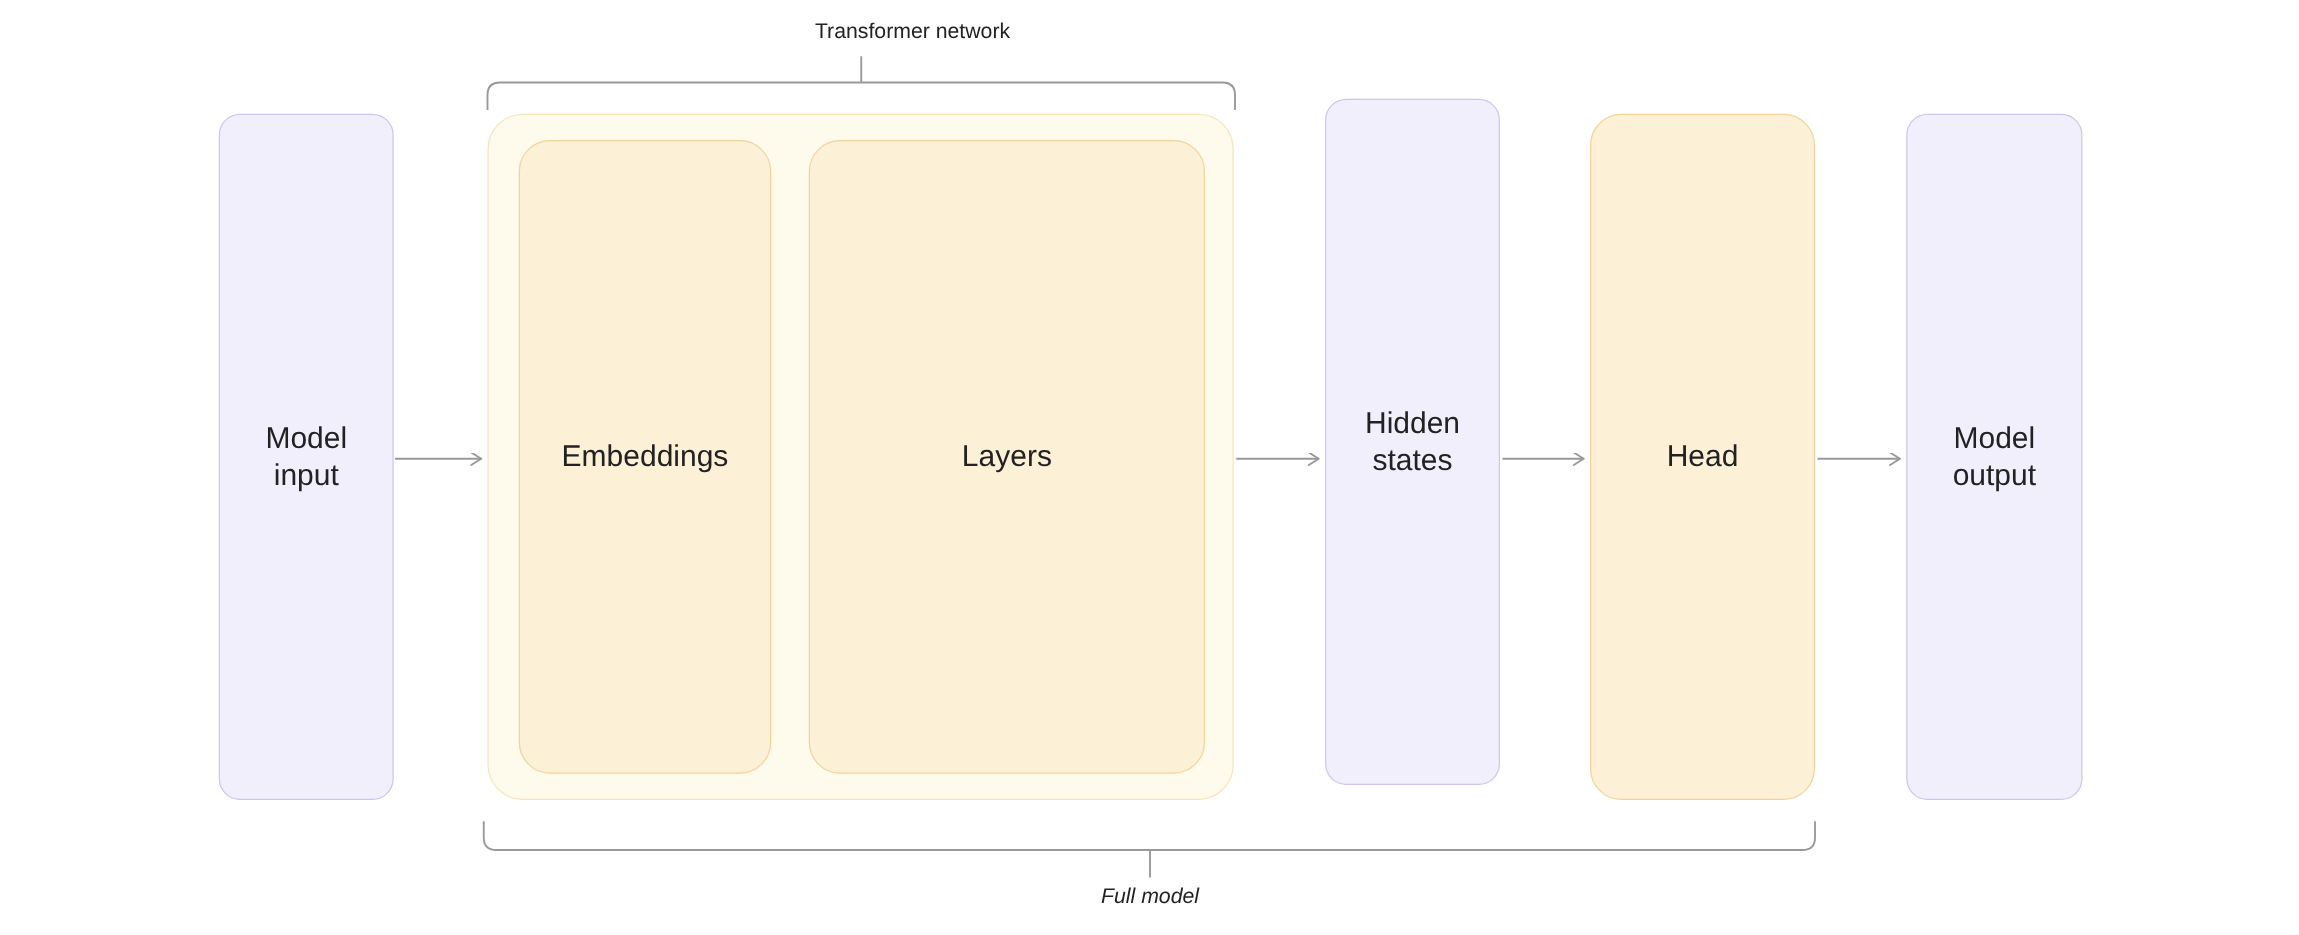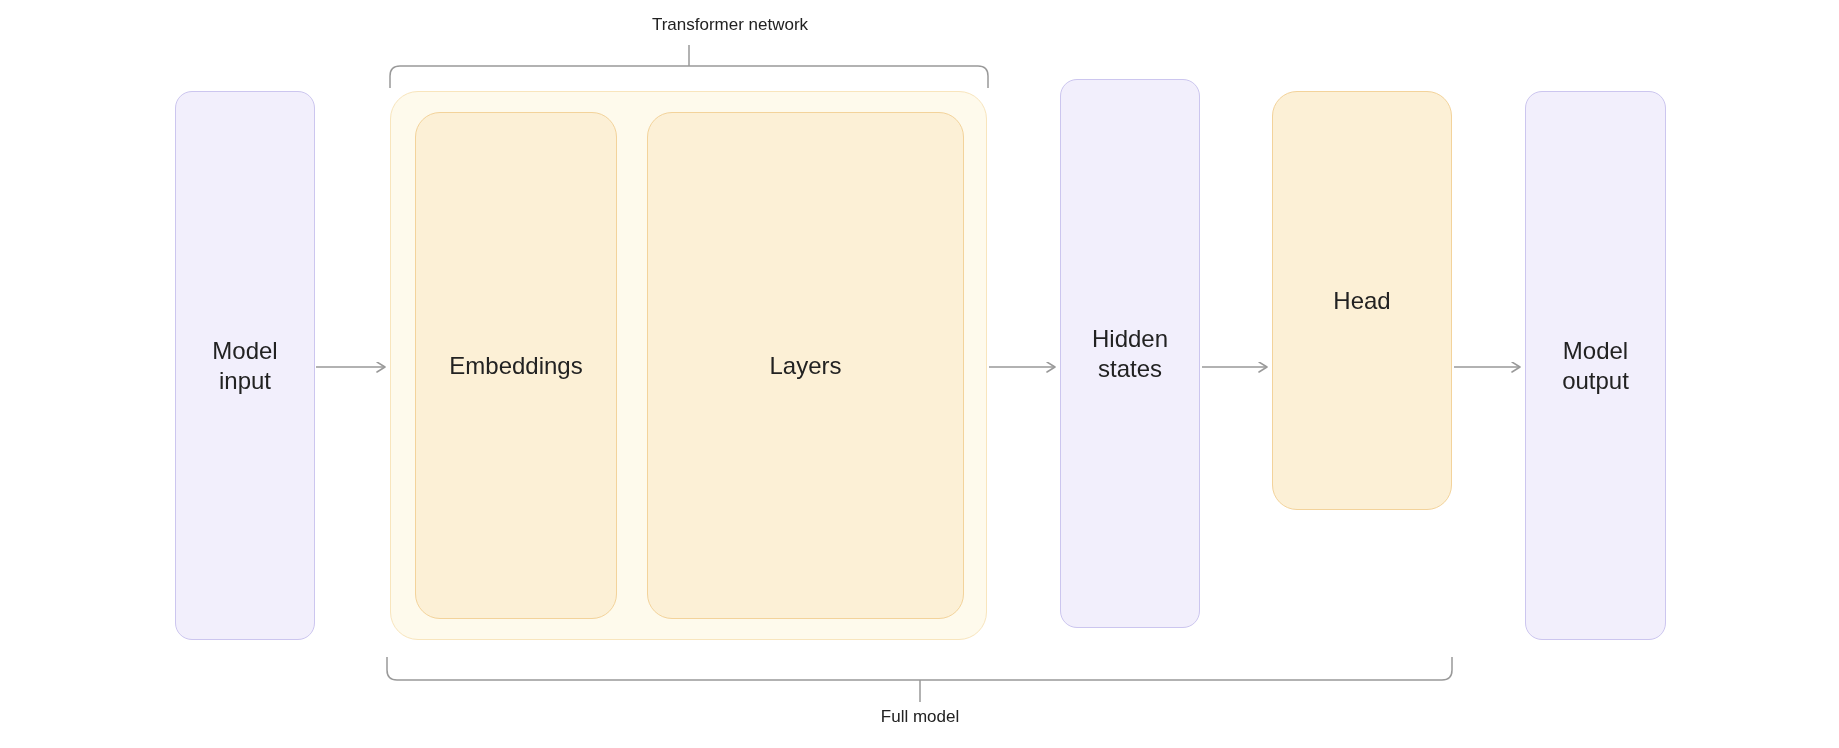--- a/index.html
+++ b/index.html
@@ -73,32 +73,32 @@
     background: var(--group_fill);
     border-color: var(--group_border);
     border-radius: 28px;
   }
   
   .n-model-input   { left: 175px;  top: 91px;  width: 140px; height: 549px; }
   .n-transformer   { left: 390px;  top: 91px;  width: 597px; height: 549px; }
   .n-embeddings    { left: 415px;  top: 112px; width: 202px; height: 507px; }
   .n-layers        { left: 647px;  top: 112px; width: 317px; height: 507px; }
   .n-hidden-states { left: 1060px; top: 79px;  width: 140px; height: 549px; justify-content: center; }
-  .n-head          { left: 1272px; top: 91px;  width: 180px; height: 419px; }
+  .n-head          { left: 1272px; top: 91px;  width: 180px; height: 549px; }
   .n-model-output  { left: 1525px; top: 91px;  width: 141px; height: 549px; }
   .bracket-label {
     position: absolute;
     transform: translateX(-50%);
     font-size: 17px;
     line-height: 22px;
     white-space: nowrap;
     color: var(--text);
   }
   .bl-transformer { left: 689px; top: 14px; margin-left: 41px; }
-  .bl-full-model  { left: 920px; top: 706px; }
+  .bl-full-model  { left: 920px; top: 706px; font-style: italic; }
 </style>
 </head>
 <body>
 
 <div class="canvas">
 
   <div class="node group n-transformer"></div>
 
   <div class="node io n-model-input">
     <span class="node-label">Model

